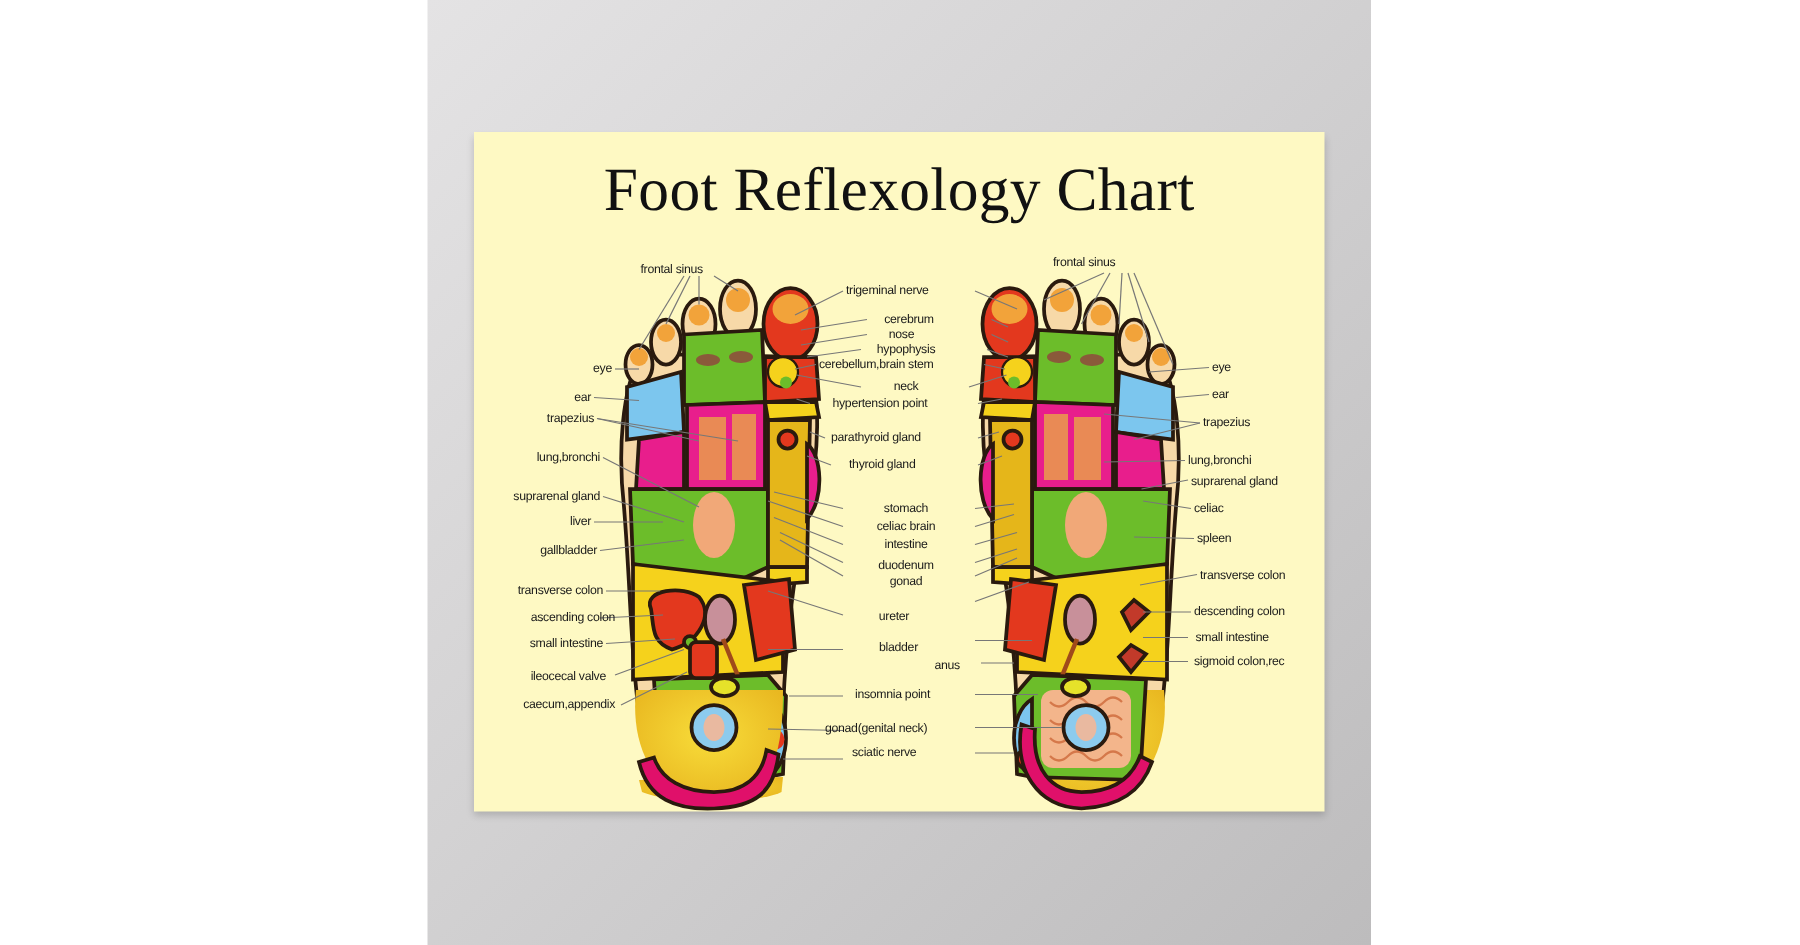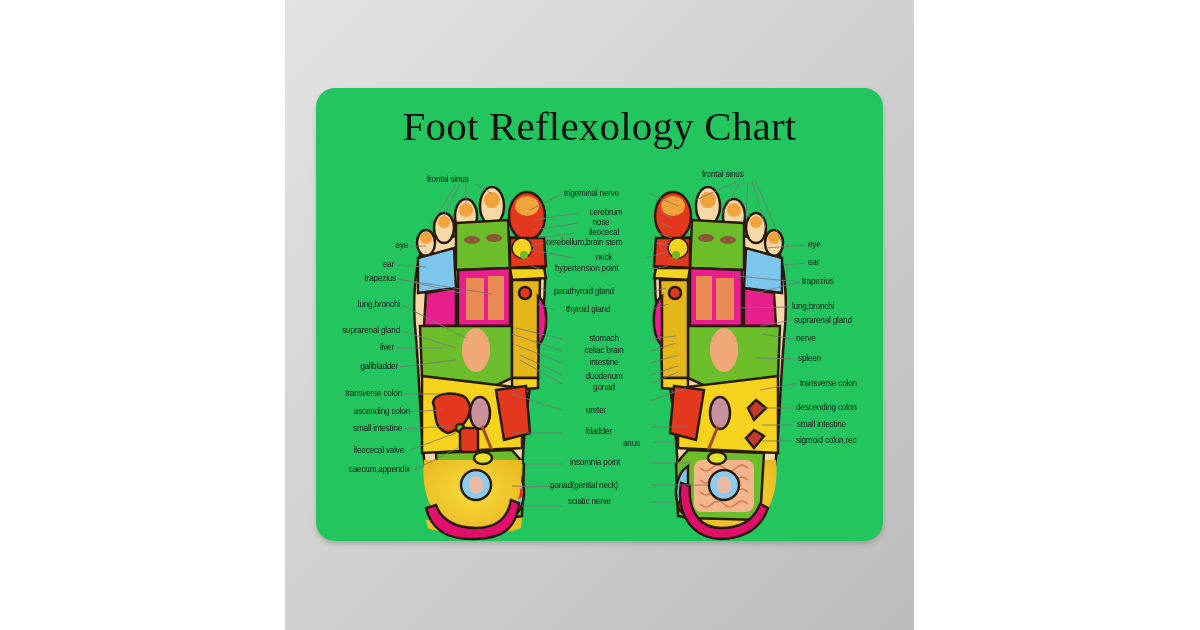--- a/index.html
+++ b/index.html
@@ -1,20 +1,20 @@
 <!DOCTYPE html>
 <html><head>
 <meta charset="utf-8">
 <style>
   html,body{margin:0;padding:0;}
   body{width:1200px;height:630px;background:#ffffff;position:relative;overflow:hidden;}
   .backdrop{position:absolute;left:285px;top:0;width:629px;height:630px;
     background:linear-gradient(135deg,#e4e3e4 0%,#d3d2d3 45%,#bdbcbd 100%);}
-  .poster{position:absolute;left:316px;top:88px;width:567px;height:453px;background:#22c55e;
-    box-shadow:0 3px 5px rgba(0,0,0,0.18);overflow:hidden;border-radius:19px;}
+  .poster{position:absolute;left:316px;top:88px;width:567px;height:453px;background:#fef9c3;
+    box-shadow:0 3px 5px rgba(0,0,0,0.18);overflow:hidden;}
   .title{position:absolute;left:0;top:14px;width:100%;text-align:center;
     font-family:"Liberation Serif","DejaVu Serif",serif;font-size:41px;color:#111;letter-spacing:0.2px;}
   svg.art{position:absolute;left:0;top:0;}
   .lbl{position:absolute;font-family:Liberation Sans, sans-serif;font-size:8.2px;
     color:#1a1a1a;white-space:nowrap;line-height:10px;letter-spacing:-0.2px;}
   .r{text-align:right;}
   .c{text-align:center;}
 </style>
 </head>
 <body>
@@ -245,21 +245,21 @@
   <div class="lbl r" style="left:10px;top:274px;width:72px">gallbladder</div>
   <div class="lbl r" style="left:0px;top:301px;width:86px">transverse colon</div>
   <div class="lbl r" style="left:0px;top:319px;width:94px">ascending colon</div>
   <div class="lbl r" style="left:0px;top:336px;width:86px">small intestine</div>
   <div class="lbl r" style="left:0px;top:358px;width:88px">ileocecal valve</div>
   <div class="lbl r" style="left:0px;top:377px;width:94px">caecum,appendix</div>
 
   <div class="lbl" style="left:248px;top:101px">trigeminal nerve</div>
   <div class="lbl c" style="left:250px;top:120px;width:80px">cerebrum</div>
   <div class="lbl c" style="left:250px;top:130px;width:70px">nose</div>
-  <div class="lbl c" style="left:250px;top:140px;width:76px">ileocecal</div>
+  <div class="lbl c" style="left:250px;top:140px;width:76px">hypophysis</div>
   <div class="lbl" style="left:230px;top:150px">cerebellum,brain stem</div>
   <div class="lbl c" style="left:250px;top:165px;width:76px">neck</div>
   <div class="lbl" style="left:239px;top:176px">hypertension point</div>
   <div class="lbl" style="left:238px;top:199px">parathyroid gland</div>
   <div class="lbl" style="left:250px;top:217px">thyroid gland</div>
   <div class="lbl c" style="left:250px;top:246px;width:76px">stomach</div>
   <div class="lbl c" style="left:250px;top:258px;width:76px">celiac brain</div>
   <div class="lbl c" style="left:250px;top:270px;width:76px">intestine</div>
   <div class="lbl c" style="left:250px;top:284px;width:76px">duodenum</div>
   <div class="lbl c" style="left:250px;top:295px;width:76px">gonad</div>
@@ -269,19 +269,19 @@
   <div class="lbl" style="left:254px;top:370px">insomnia point</div>
   <div class="lbl" style="left:234px;top:393px">gonad(genital neck)</div>
   <div class="lbl" style="left:252px;top:409px">sciatic nerve</div>
 
   <div class="lbl" style="left:386px;top:82px">frontal sinus</div>
   <div class="lbl" style="left:492px;top:152px">eye</div>
   <div class="lbl" style="left:492px;top:170px">ear</div>
   <div class="lbl" style="left:486px;top:189px">trapezius</div>
   <div class="lbl" style="left:476px;top:214px">lung,bronchi</div>
   <div class="lbl" style="left:478px;top:228px">suprarenal gland</div>
-  <div class="lbl" style="left:480px;top:246px">nerve</div>
+  <div class="lbl" style="left:480px;top:246px">celiac</div>
   <div class="lbl" style="left:482px;top:266px">spleen</div>
   <div class="lbl" style="left:484px;top:291px">transverse colon</div>
   <div class="lbl" style="left:480px;top:315px">descending colon</div>
   <div class="lbl" style="left:481px;top:332px">small intestine</div>
   <div class="lbl" style="left:480px;top:348px">sigmoid colon,rec</div>
 </div>
 
 </body></html>

